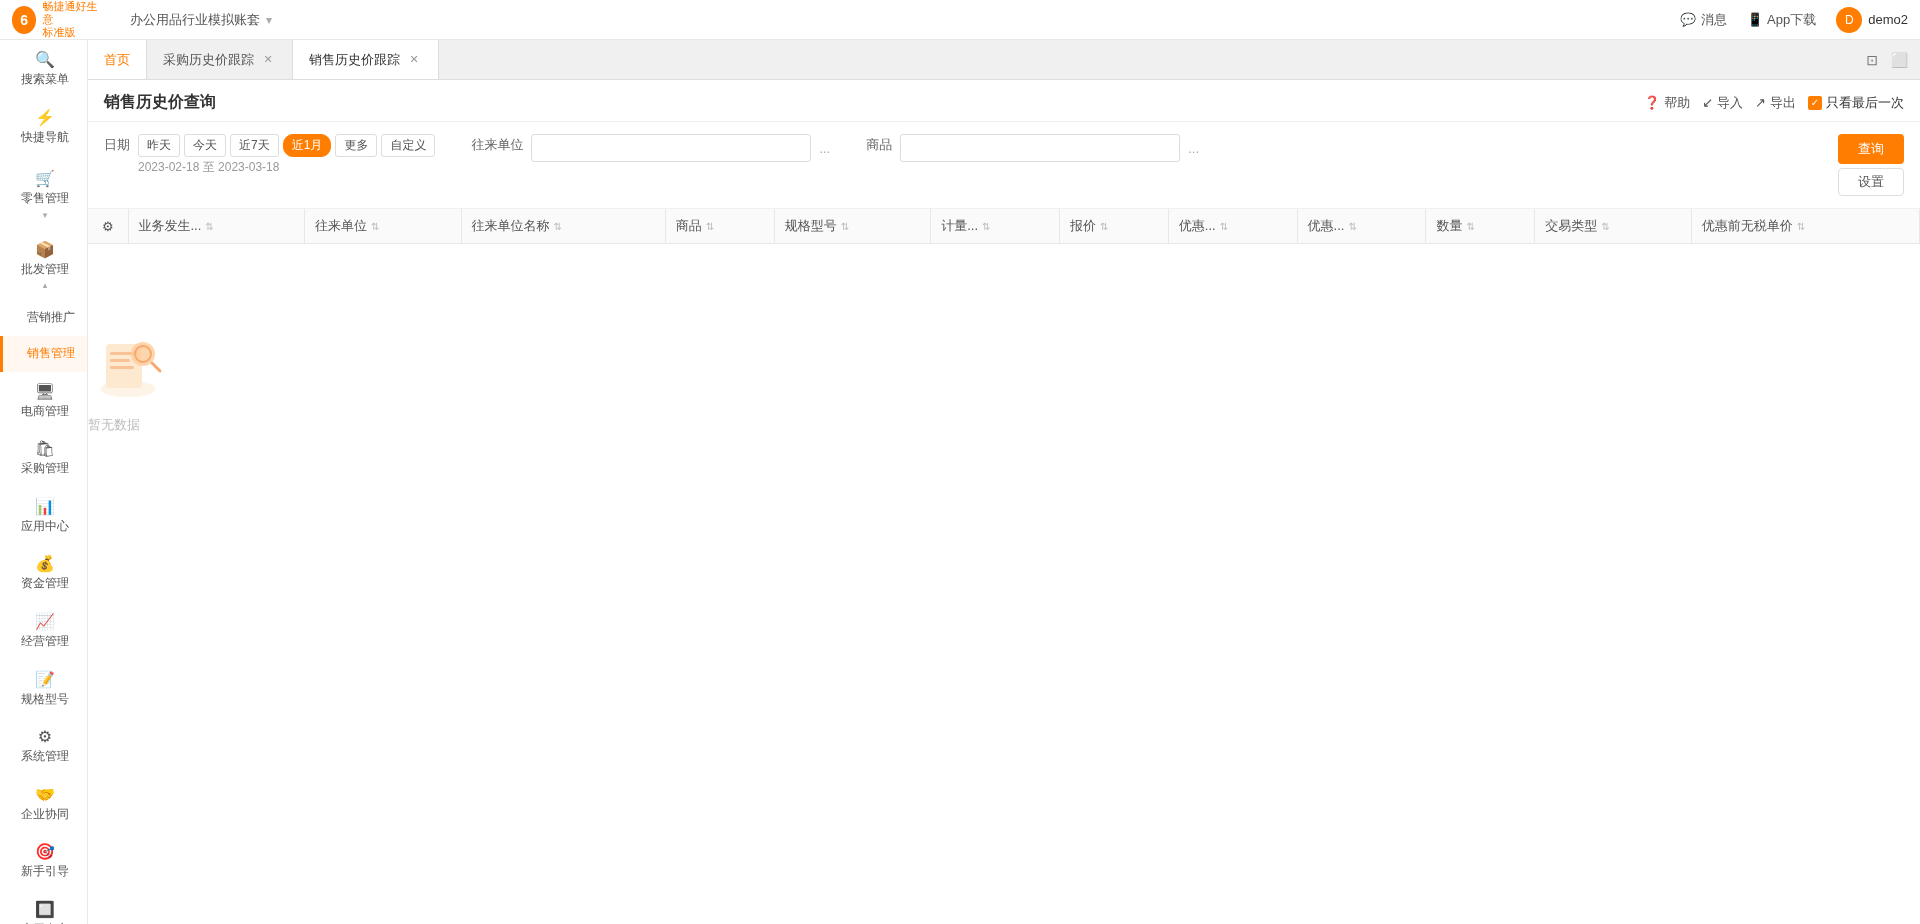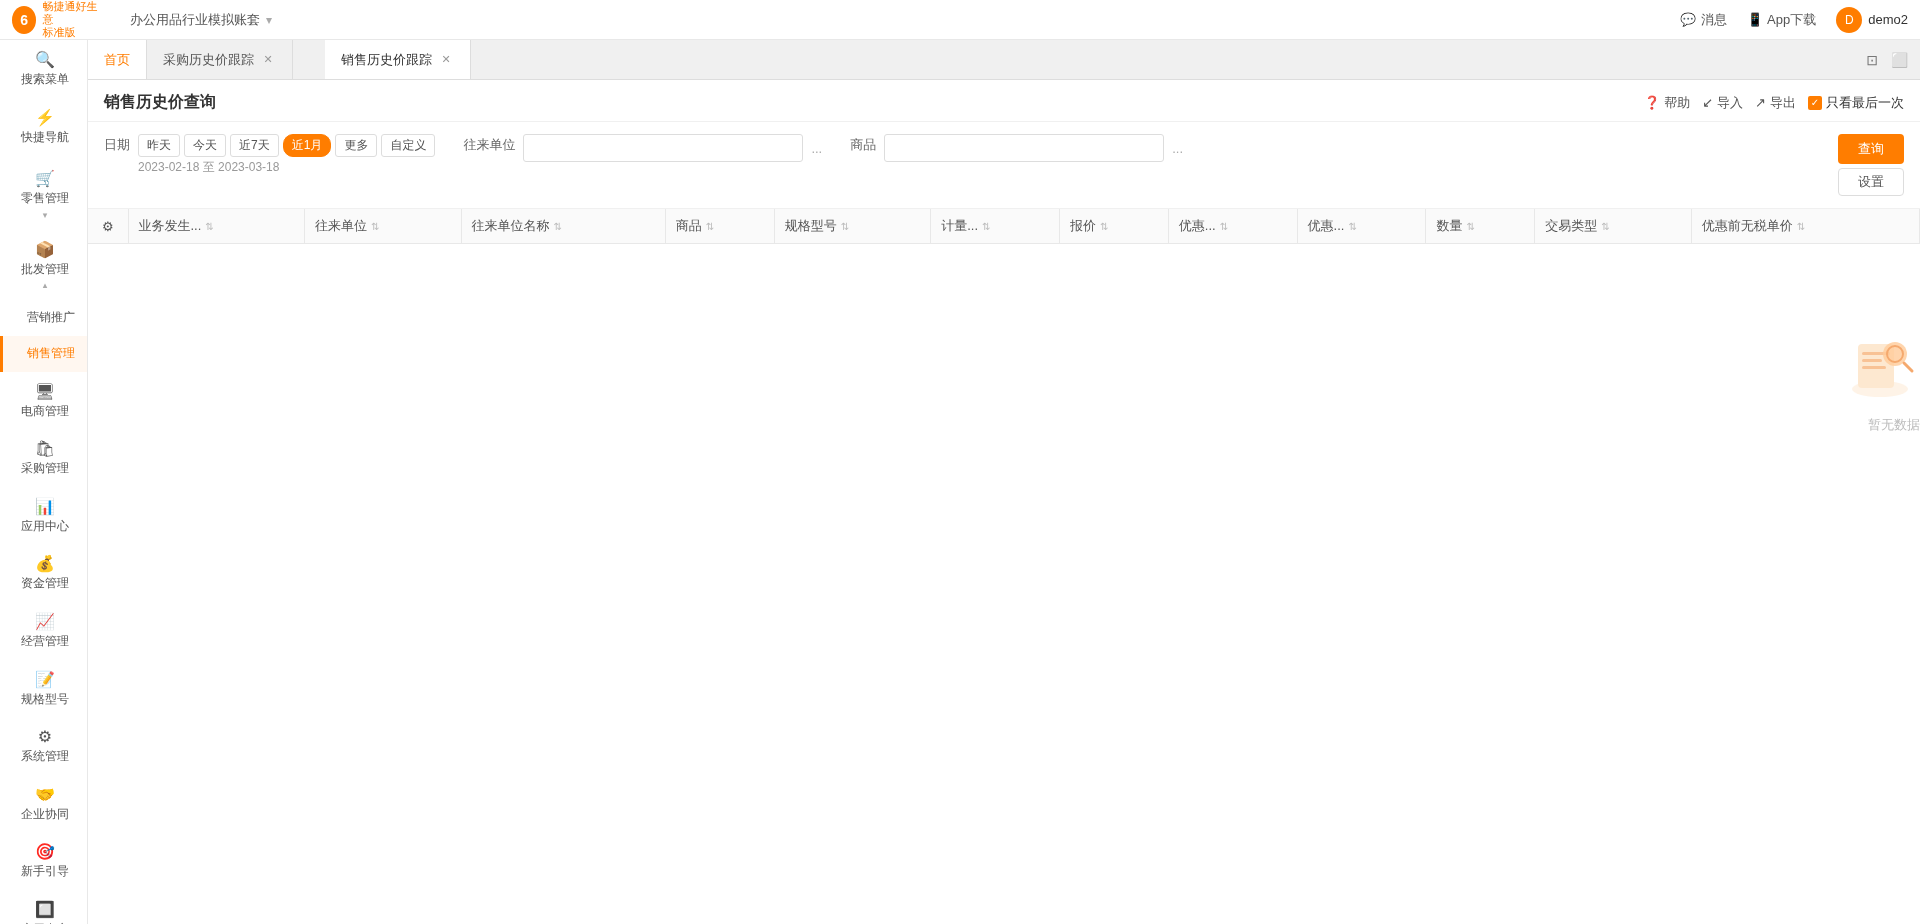--- a/index.html
+++ b/index.html
@@ -160,21 +160,20 @@
       white-space: nowrap;
     }
     .tab.home-tab {
       background: #fff;
       color: #ff7d00;
       font-weight: 500;
     }
     .tab.active {
       background: #fff;
       color: #333;
-      margin-left: 32px;
     }
     .tab-close {
       font-size: 11px;
       color: #999;
       width: 16px;
       height: 16px;
       display: flex;
       align-items: center;
       justify-content: center;
       border-radius: 50%;
@@ -254,21 +253,21 @@
     .filter-area {
       padding: 12px 16px;
       display: flex;
       align-items: flex-start;
       gap: 20px;
       border-bottom: 1px solid #f0f0f0;
     }
     .filter-row {
       display: flex;
       align-items: flex-start;
-      gap: 28px;
+      gap: 36px;
       flex-wrap: wrap;
       flex: 1;
     }
     .filter-group {
       display: flex;
       align-items: flex-start;
       gap: 8px;
     }
     .filter-label {
       color: #666;
@@ -379,21 +378,21 @@
     }
     .sort-icon {
       font-size: 10px;
       color: #bbb;
     }
 
     
     .empty-state {
       display: flex;
       flex-direction: column;
-      align-items: flex-end;
+      align-items: flex-start;
       justify-content: center;
       padding: 80px 0;
       color: #bbb;
     }
     .empty-icon {
       width: 80px;
       height: 80px;
       margin-bottom: 12px;
     }
     .empty-text {

